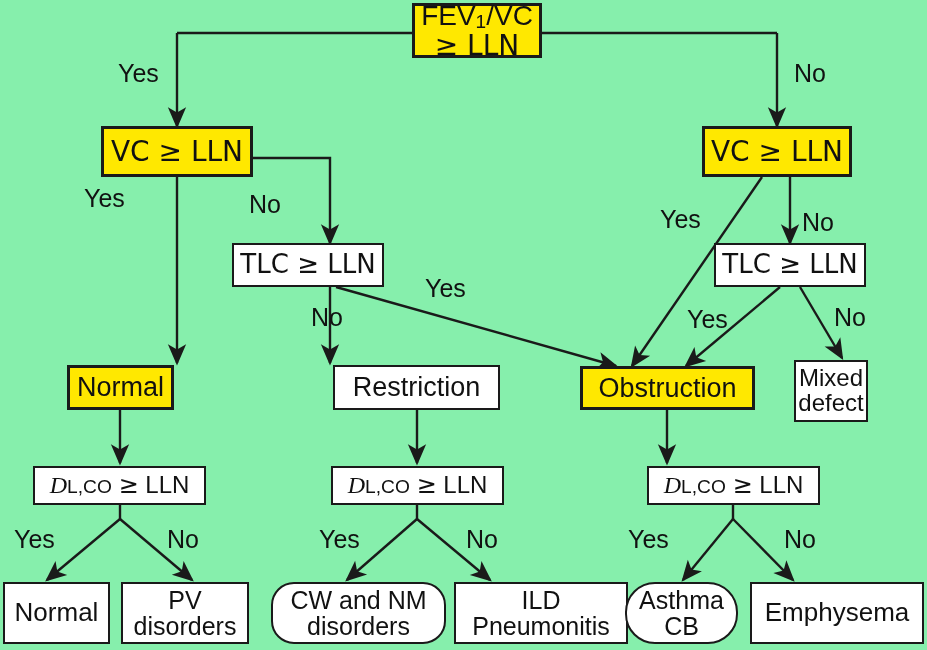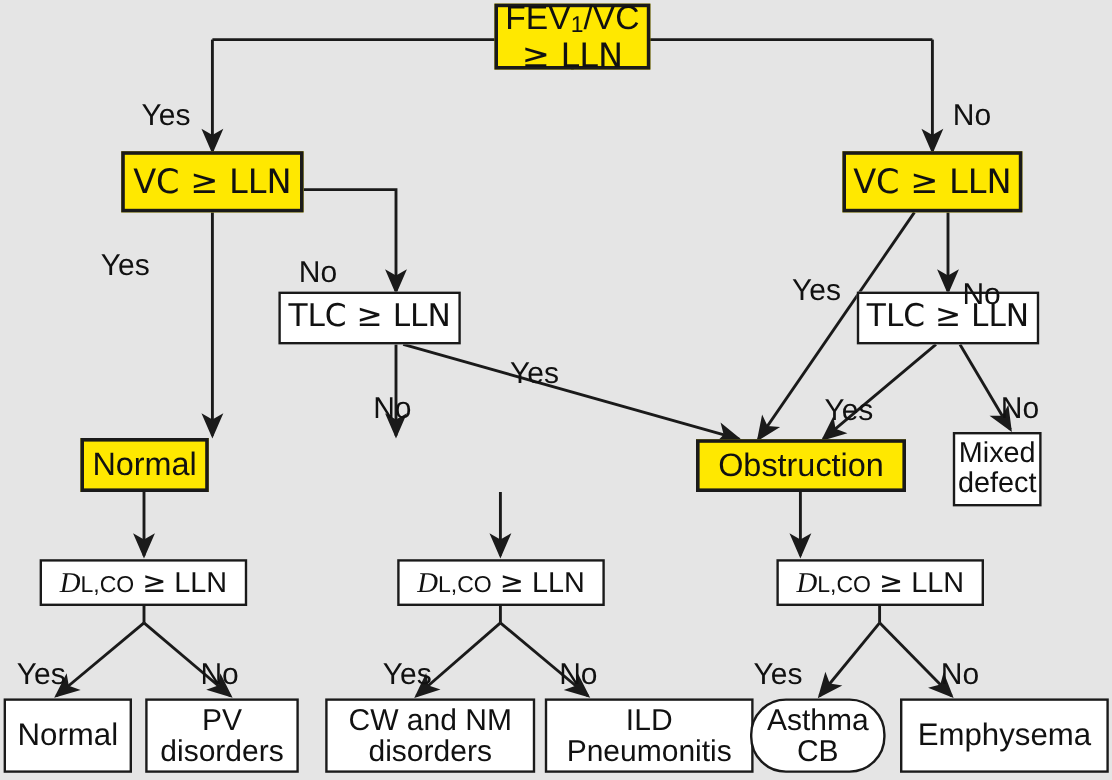--- a/index.html
+++ b/index.html
@@ -5,21 +5,21 @@
 <style>
   html, body {
     margin: 0;
     padding: 0;
     background: #ffffff;
   }
   #canvas {
     position: relative;
     width: 927px;
     height: 650px;
-    background: #e5e5e5;
+    background: #86efac;
     font-family: "Liberation Sans", sans-serif;
     overflow: hidden;
   }
   #edges {
     position: absolute;
     left: 0;
     top: 0;
     width: 927px;
     height: 650px;
     pointer-events: none;
@@ -45,21 +45,20 @@
   .node .ln {
     display: block;
     white-space: nowrap;
   }
   .lbl {
     position: absolute;
     color: #111111;
     font-size: 25px;
     white-space: nowrap;
     z-index: 4;
-    margin-top: 23px;
   }
   .sub {
     font-size: 0.68em;
     vertical-align: -0.16em;
   }
   .dl {
     font-style: italic;
     font-family: "Liberation Serif", serif;
   }
   .sc {
@@ -135,20 +134,23 @@
   </div>
 
   <div class="node" style="left:714px; top:243px; width:152px; height:44px; font-size:26px;">
     <span class="ln ge">TLC ≥ LLN</span>
   </div>
 
   <div class="node yellow" style="left:67px; top:365px; width:107px; height:45px; font-size:27px;">
     <span class="ln">Normal</span>
   </div>
 
+  <div class="node" style="left:333px; top:365px; width:167px; height:45px; font-size:27px;">
+    <span class="ln">Restriction</span>
+  </div>
 
   <div class="node yellow" style="left:580px; top:366px; width:175px; height:44px; font-size:27px;">
     <span class="ln">Obstruction</span>
   </div>
 
   <div class="node" style="left:794px; top:360px; width:74px; height:62px; font-size:24px;">
     <span class="ln">Mixed</span>
     <span class="ln">defect</span>
   </div>
 
@@ -166,21 +168,21 @@
 
   <div class="node" style="left:3px; top:582px; width:107px; height:62px; font-size:26px;">
     <span class="ln">Normal</span>
   </div>
 
   <div class="node" style="left:121px; top:582px; width:128px; height:62px; font-size:25px;">
     <span class="ln">PV</span>
     <span class="ln">disorders</span>
   </div>
 
-  <div class="node" style="left:271px; top:582px; width:175px; height:62px; font-size:25px;">
+  <div class="node" style="left:271px; top:582px; width:175px; height:62px; font-size:25px;border-radius:23px;">
     <span class="ln">CW and NM</span>
     <span class="ln">disorders</span>
   </div>
 
   <div class="node" style="left:454px; top:582px; width:174px; height:62px; font-size:25px;">
     <span class="ln">ILD</span>
     <span class="ln">Pneumonitis</span>
   </div>
 
   <div class="node" style="left:625px; top:582px; width:113px; height:62px; font-size:25px;border-radius:30px;">

